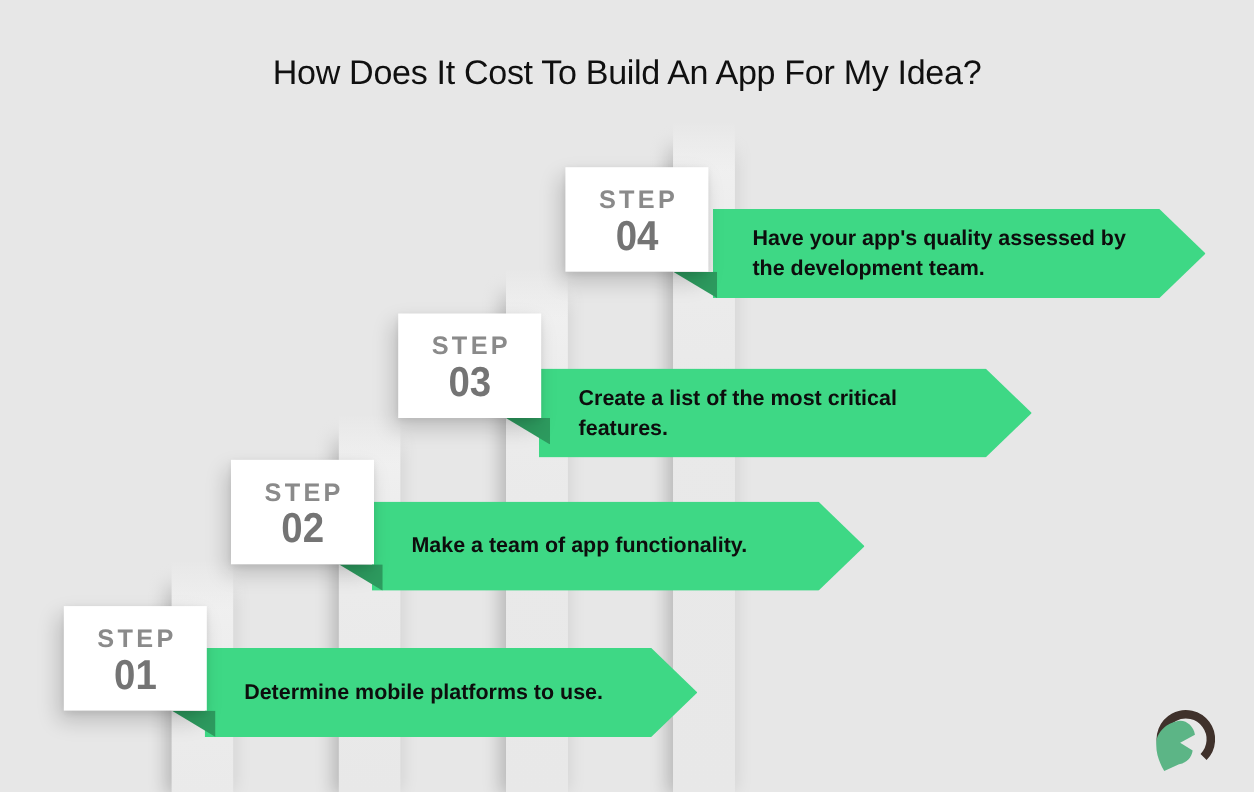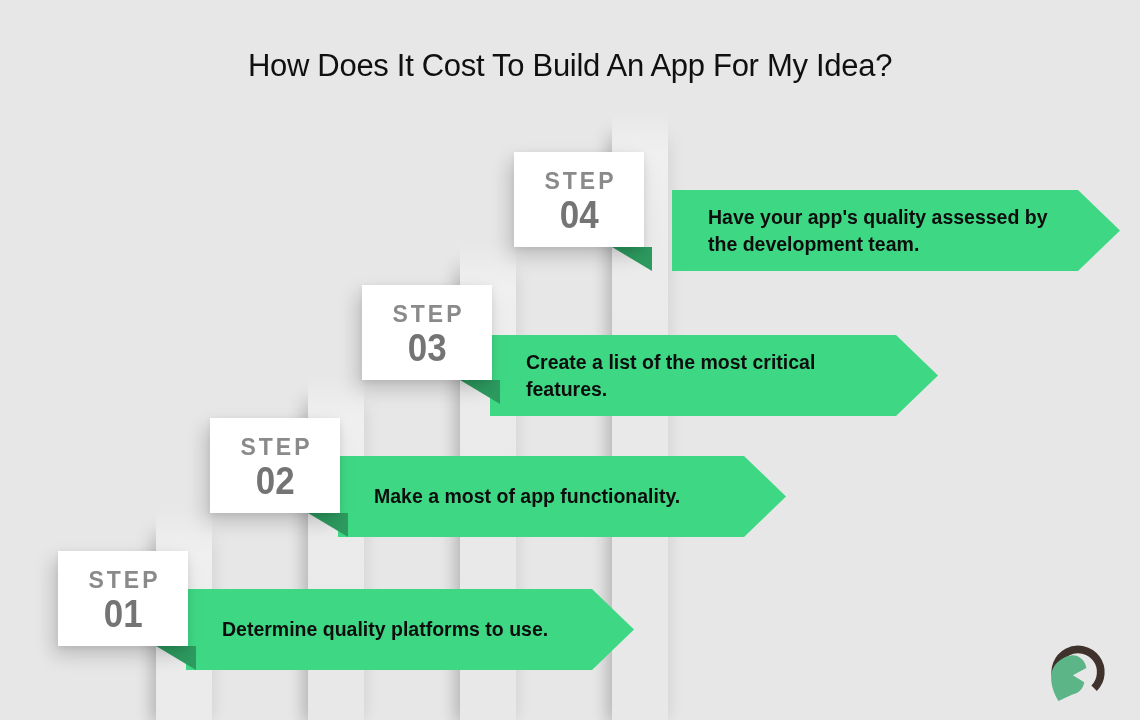--- a/index.html
+++ b/index.html
@@ -57,33 +57,33 @@
   .logo{position:absolute;left:1046px;top:640px;width:62px;height:62px;z-index:5;}
 </style>
 </head>
 <body>
 
 <div class="title">How Does It Cost To Build An App For My Idea?</div>
 
 <div class="step">
   <div class="strip" style="left:156px;top:511px;height:209px;"></div>
   <div class="banner" style="left:186px;top:589px;">
-    <div class="banner-text">Determine quality platforms to use.</div>
+    <div class="banner-text">Determine mobile platforms to use.</div>
   </div>
   <div class="fold" style="left:156px;top:646px;"></div>
   <div class="card" style="left:58px;top:551px;">
     <div class="step-label">STEP</div>
     <div class="step-number">01</div>
   </div>
 </div>
 
 <div class="step">
   <div class="strip" style="left:308px;top:378px;height:342px;"></div>
   <div class="banner" style="left:338px;top:456px;">
-    <div class="banner-text">Make a most of app functionality.</div>
+    <div class="banner-text">Make a team of app functionality.</div>
   </div>
   <div class="fold" style="left:308px;top:513px;"></div>
   <div class="card" style="left:210px;top:418px;">
     <div class="step-label">STEP</div>
     <div class="step-number">02</div>
   </div>
 </div>
 
 <div class="step">
   <div class="strip" style="left:460px;top:245px;height:475px;"></div>
@@ -92,21 +92,21 @@
   </div>
   <div class="fold" style="left:460px;top:380px;"></div>
   <div class="card" style="left:362px;top:285px;">
     <div class="step-label">STEP</div>
     <div class="step-number">03</div>
   </div>
 </div>
 
 <div class="step">
   <div class="strip" style="left:612px;top:112px;height:608px;"></div>
-  <div class="banner" style="left:672px;top:190px;">
+  <div class="banner" style="left:648px;top:190px;">
     <div class="banner-text">Have your app's quality assessed by the development team.</div>
   </div>
   <div class="fold" style="left:612px;top:247px;"></div>
   <div class="card" style="left:514px;top:152px;">
     <div class="step-label">STEP</div>
     <div class="step-number">04</div>
   </div>
 </div>
 
 <div class="logo">

